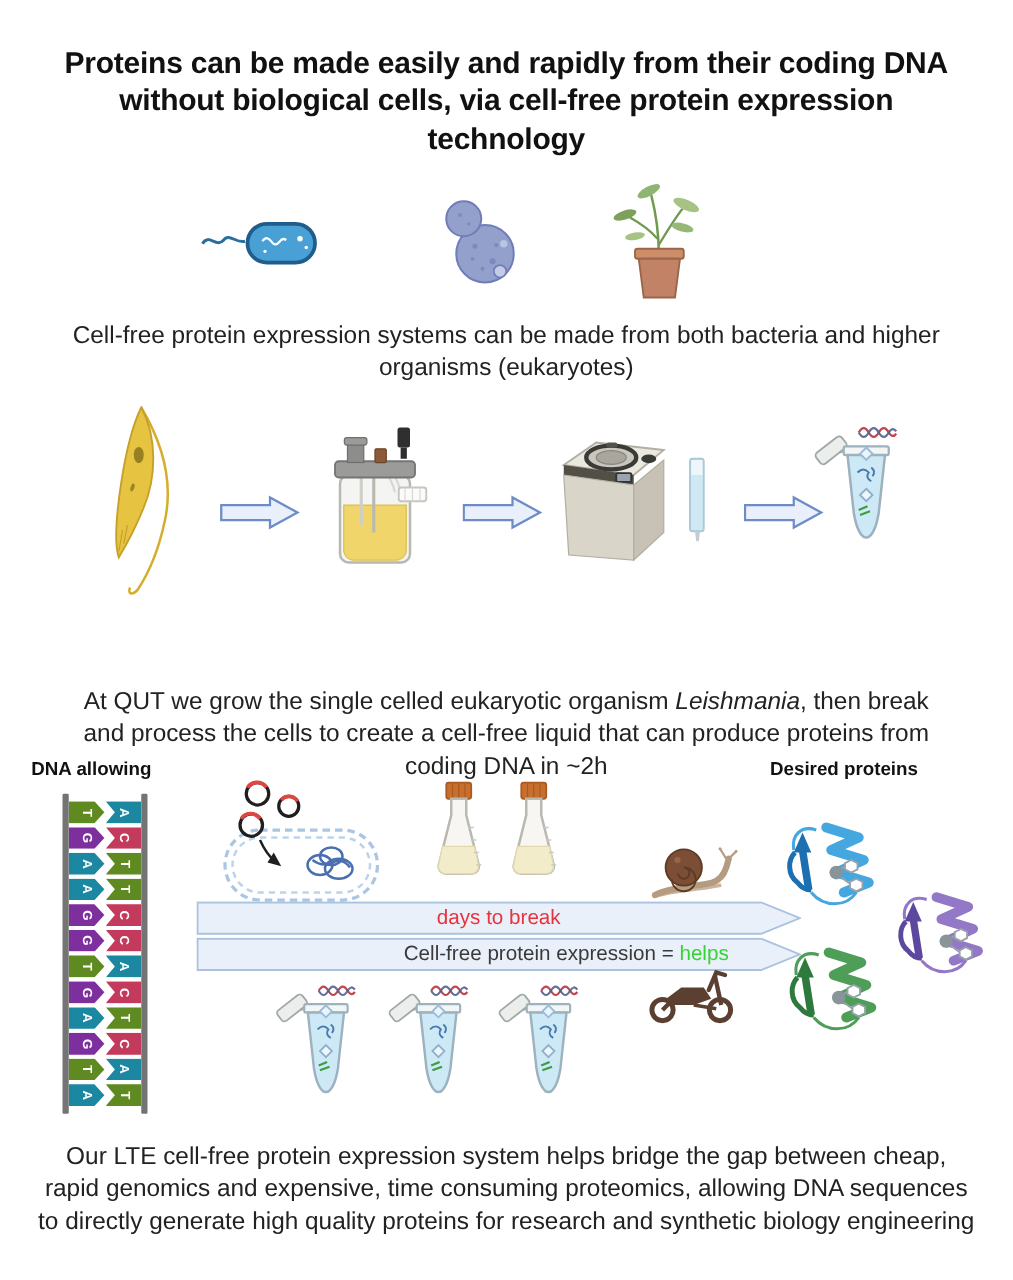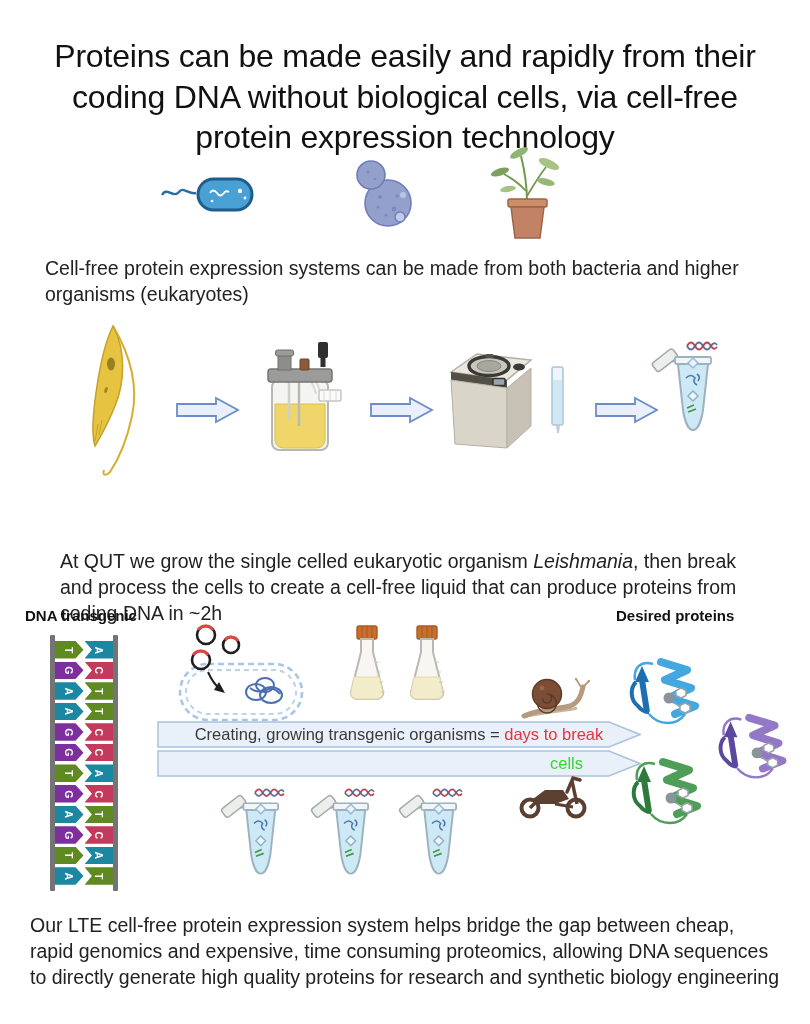--- a/index.html
+++ b/index.html
@@ -1,21 +1,21 @@
 <!DOCTYPE html>
 <html><head>
 <meta charset="utf-8">
 <style>
   html,body{margin:0;padding:0;}
   body{width:810px;height:1024px;background:#ffffff;position:relative;overflow:hidden;
        font-family:"Liberation Sans", sans-serif;color:#1c1c1c;}
   .abs{position:absolute;}
-  .title{top:36px;left:50px;width:710px;text-align:center;font-size:32px;font-weight:normal;
+  .title{top:36px;left:50px;width:710px;text-align:center;font-size:24px;font-weight:bold;
          line-height:1.27;letter-spacing:-0.2px;color:#111;}
-  .caption{font-size:19.5px;line-height:1.33;color:#222;}
+  .caption{text-align:center;font-size:19.5px;line-height:1.33;color:#222;}
   #caption1{top:256px;left:45px;width:720px;}
   #caption2{top:507px;left:60px;width:690px;margin-top:42px;}
   #footer{top:913px;left:30px;width:750px;}
   .side-label{font-size:15px;font-weight:bold;color:#111;}
   
   #dna-ladder{left:50px;top:640px;width:68px;height:246px;}
   .rail{position:absolute;top:-5px;bottom:-5px;width:5px;background:#747474;border-radius:1px;}
   .rail.l{left:0}.rail.r{right:0}
   .dna-rows{position:absolute;left:5px;right:5px;top:0;bottom:0;display:flex;
             flex-direction:column;justify-content:space-between;padding:1px 0;}
@@ -148,21 +148,21 @@
   <polygon points="43,22 48,27 43,32 38,27" fill="#e9f4fb" stroke="#9cb9d6" stroke-width="1.5"></polygon>
   <path d="M36,42 q5,-5 9,0 q-3,4 2,7 M47,38 q4,3 1,7" stroke="#4a7aae" stroke-width="1.6" fill="none"></path>
   <polygon points="43,55 48,60 43,65 38,60" fill="#eef6fb" stroke="#8fb0cc" stroke-width="1.5"></polygon>
   <path d="M37,72 l7,-3 m-6,7 l8,-3" stroke="#3f9c42" stroke-width="1.8" fill="none"></path>
 </svg>
 
 <div id="caption2" class="abs caption">
   <span>At QUT we grow the single celled eukaryotic organism </span><em>Leishmania</em><span>, then break and process the cells to create a cell-free liquid that can produce proteins from coding DNA in ~2h</span>
 </div>
 
-<div class="abs side-label" style="left:25px;top:607px">DNA transgenic</div>
+<div class="abs side-label" style="left:25px;top:607px">DNA allowing</div>
 
 <div id="dna-ladder" class="abs">
   <div class="rail l"></div>
   <div class="rail r"></div>
   <div class="dna-rows">
       <div class="dna-row">
         <div class="dna-base left" style="background: rgb(95, 138, 33);">
           <span>T</span>
         </div>
         <div class="dna-base right" style="background: rgb(27, 135, 160);">
@@ -303,28 +303,28 @@
     <circle cx="69" cy="6" r="1.2" fill="#b59b80"></circle>
   <circle cx="27" cy="19" r="14.5" fill="#7b4e35" stroke="#5e3b27" stroke-width="1.5"></circle>
   <path d="M27,19 a4.5,4.5 0 1 1 -4.5,4.5 M27,19 a9.5,9.5 0 1 1 -9.5,9.5" fill="none" stroke="#5e3b27" stroke-width="1.5"></path>
   <circle cx="22" cy="13" r="2.5" fill="#96664a"></circle>
 </svg>
 
 <div id="banner1" class="abs banner">
   <svg width="484" height="27" viewBox="0 0 484 27">
     <polygon points="1,1 452,1 483,13.5 452,26 1,26" fill="#eaf0f9" stroke="#aac2e0" stroke-width="1.5"></polygon>
   </svg>
-  <div class="txt"><span>Creating, growing transgenic organisms = </span><span style="color: rgb(232, 51, 61);">days to break</span></div>
+  <div class="txt"><span style="color: rgb(232, 51, 61);">days to break</span></div>
 </div>
 
 <div id="banner2" class="abs banner">
   <svg width="484" height="27" viewBox="0 0 484 27">
     <polygon points="1,1 452,1 483,13.5 452,26 1,26" fill="#eaf0f9" stroke="#aac2e0" stroke-width="1.5"></polygon>
   </svg>
-  <div class="txt"><span style="color: rgb(53, 212, 53);">cells</span></div>
+  <div class="txt"><span>Cell-free protein expression = </span><span style="color: rgb(53, 212, 53);">helps</span></div>
 </div>
 
 <svg class="abs" style="left:515px;top:770px" width="76" height="50" viewBox="0 0 76 50">
   <circle cx="15" cy="38" r="8.5" fill="none" stroke="#5b4031" stroke-width="4"></circle>
   <circle cx="61" cy="38" r="8.5" fill="none" stroke="#5b4031" stroke-width="4"></circle>
   <path d="M18,29 L30,20 L48,20 L54,29 L40,34 L24,34 Z" fill="#5b4031"></path>
   <path d="M52,22 L58,8 L65,10" fill="none" stroke="#5b4031" stroke-width="3.5" stroke-linecap="round"></path>
   <line x1="57" y1="11" x2="62" y2="34" stroke="#5b4031" stroke-width="3.5"></line>
   <line x1="22" y1="31" x2="15" y2="38" stroke="#5b4031" stroke-width="3.5"></line>
   <line x1="40" y1="34" x2="58" y2="37" stroke="#5b4031" stroke-width="3"></line>

